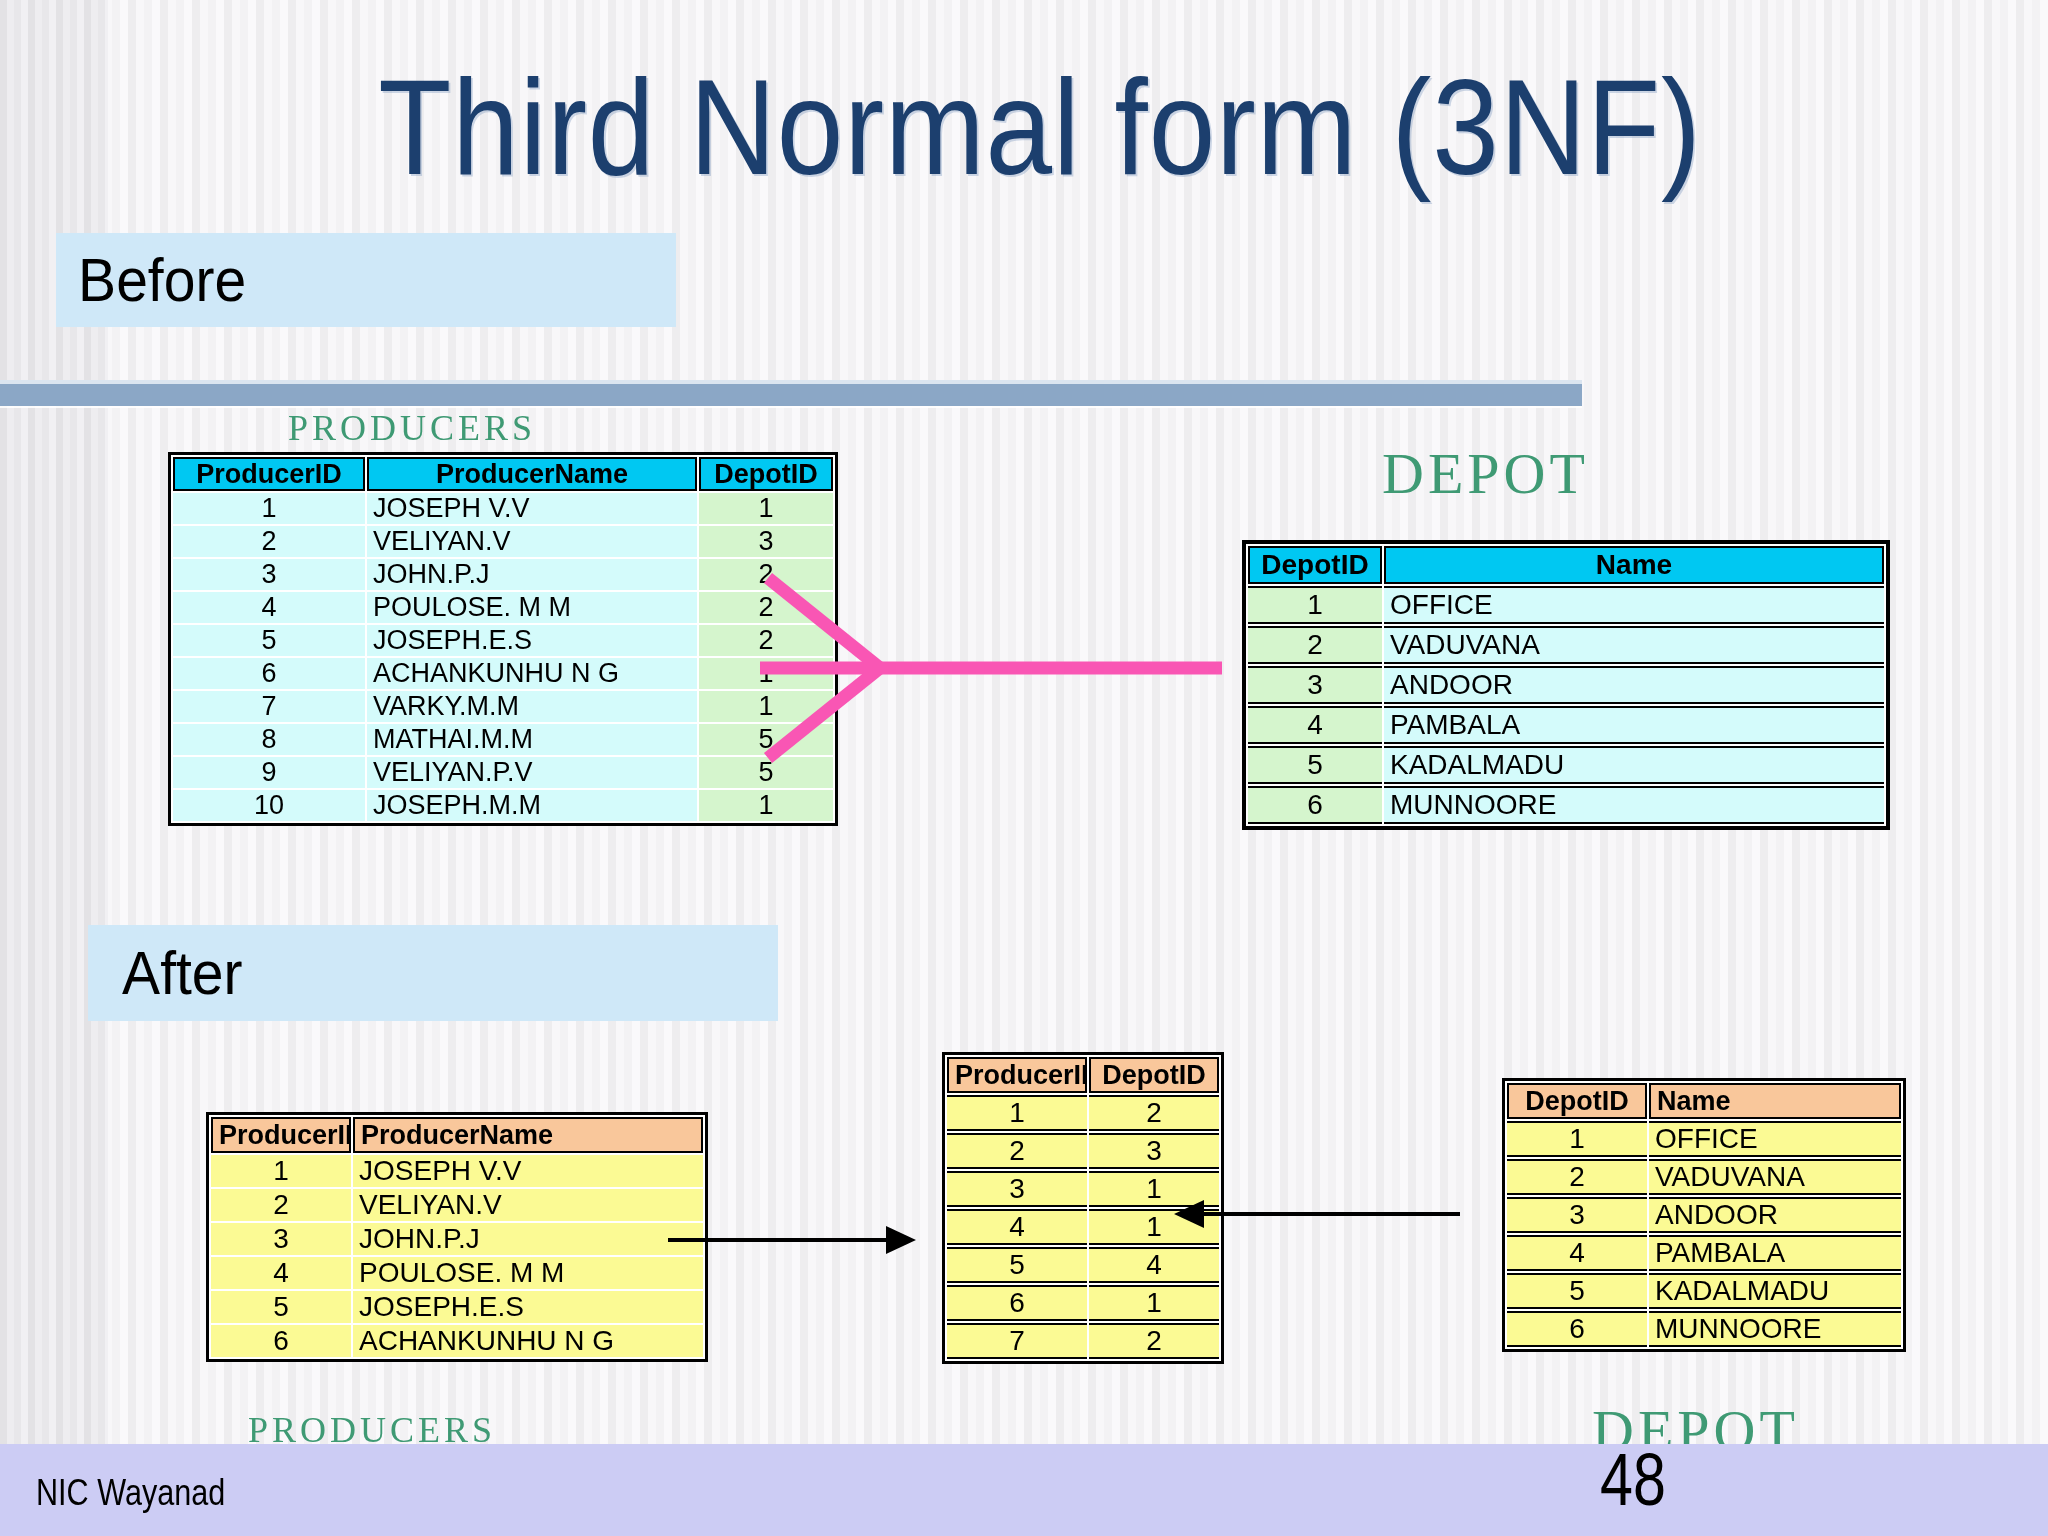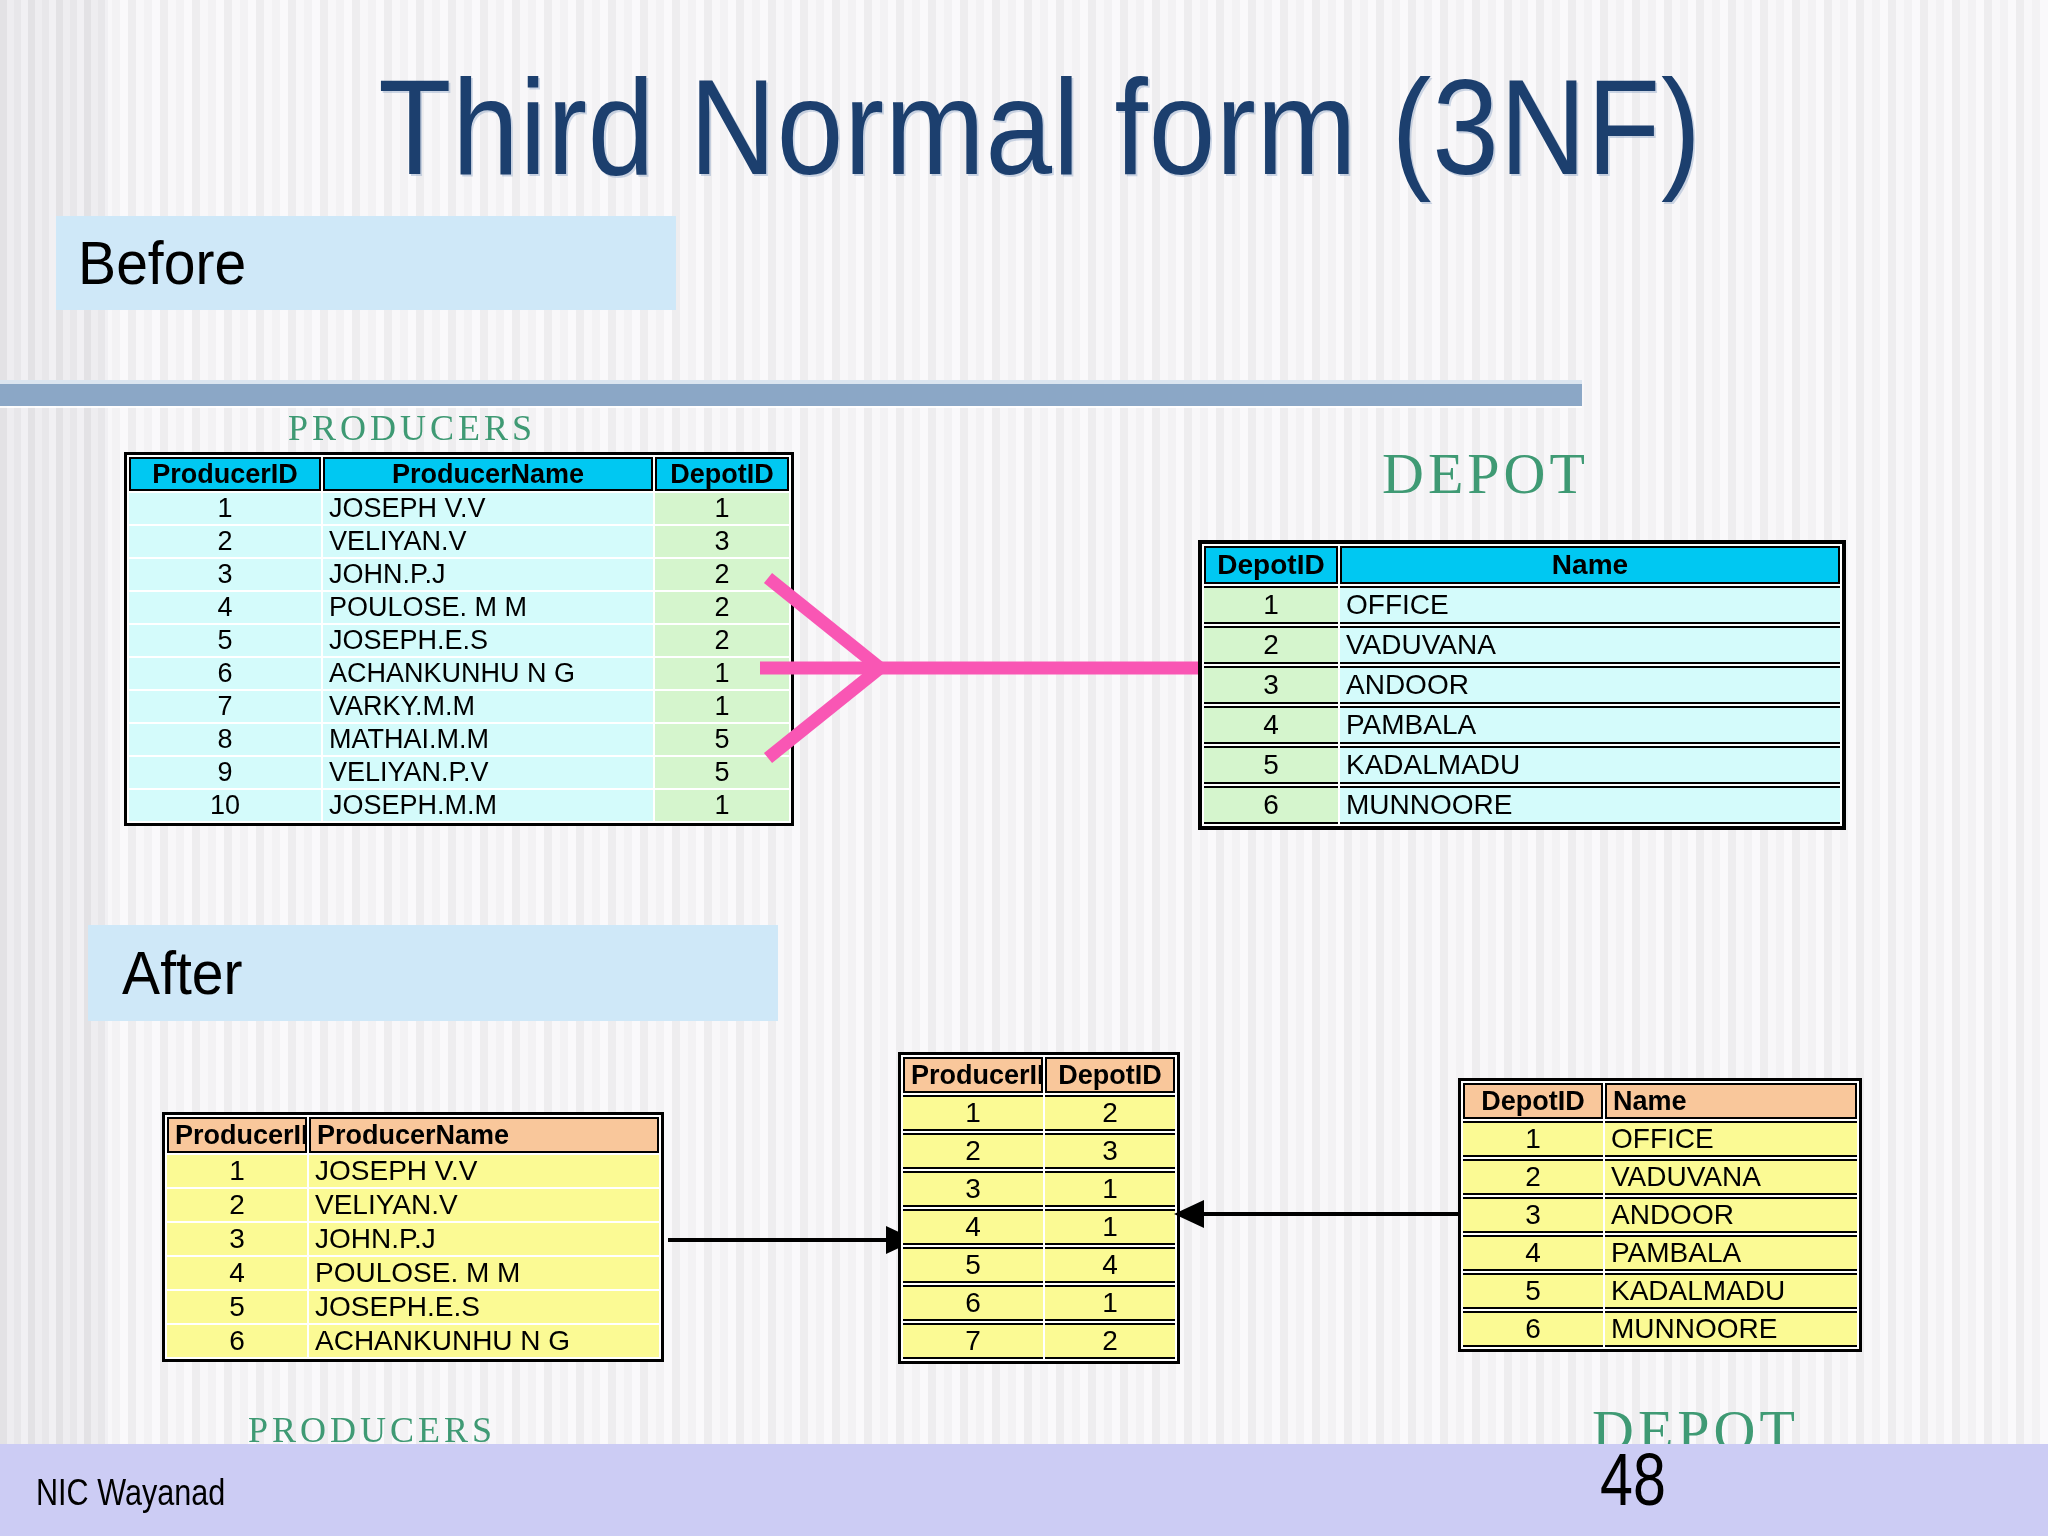--- a/index.html
+++ b/index.html
@@ -73,21 +73,21 @@
   }
   .section-box span {
     font-family: "Liberation Sans", sans-serif;
     font-size: 62px;
     color: #000000;
     padding-left: 24px;
     line-height: 1;
     transform: scaleX(0.92);
     transform-origin: left center;
   }
-  #box-before { left: 56px; top: 216px; width: 620px; height: 94px; }
+  #box-before { left: 56px; top: 233px; width: 620px; height: 94px; }
   #box-after  { left: 88px; top: 925px; width: 678px; height: 96px; padding-left: 12px; }
 
   
   .divider-bar {
     position: absolute;
     left: 0;
     top: 384px;
     width: 1582px;
     height: 22px;
     background: #8ba7c6;
@@ -111,20 +111,21 @@
     white-space: nowrap;
     line-height: 1;
   }
 
   
   table.db {
     position: absolute;
     border-collapse: separate;
     border-spacing: 2px 2px;
     table-layout: fixed;
+    margin-left: 44px;
   }
   table.db th, table.db td {
     font-family: "Liberation Sans", sans-serif;
     padding: 0 6px;
     line-height: 1;
     white-space: nowrap;
     overflow: hidden;
   }
 
   

